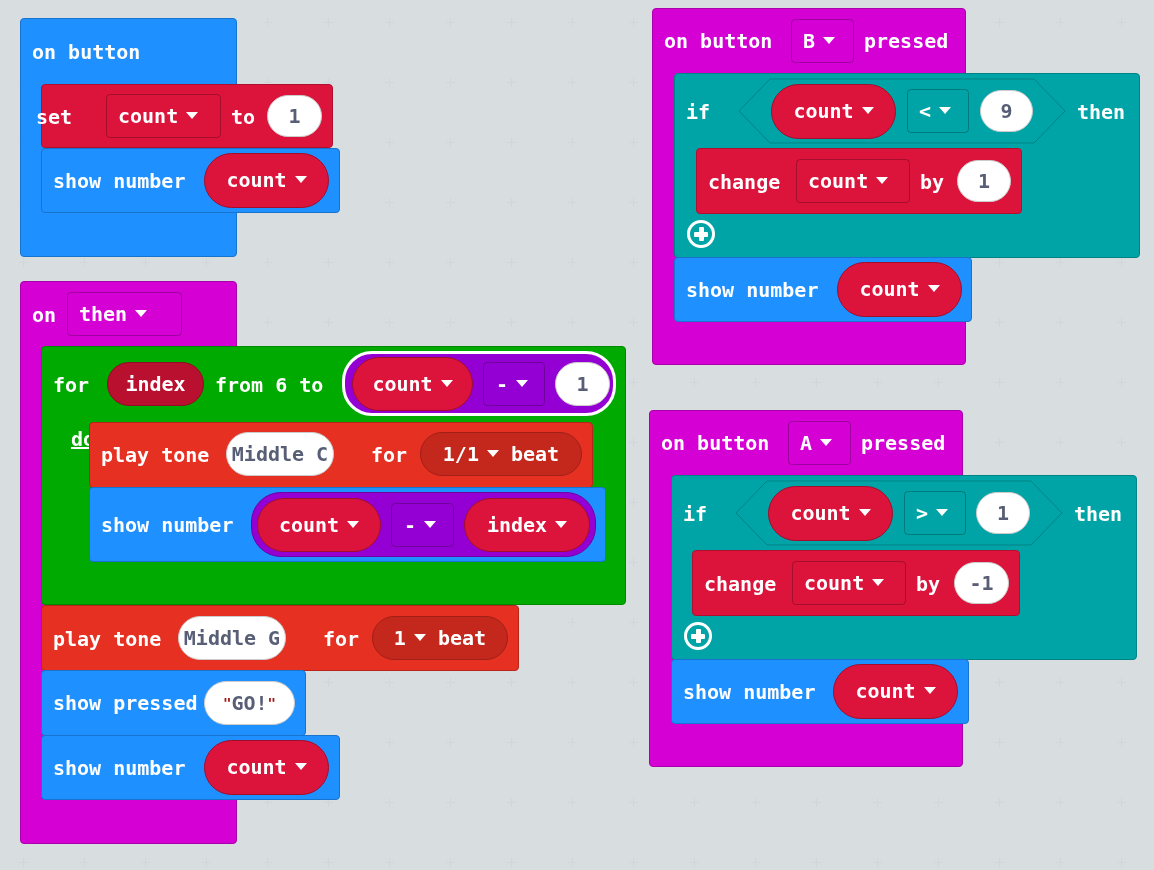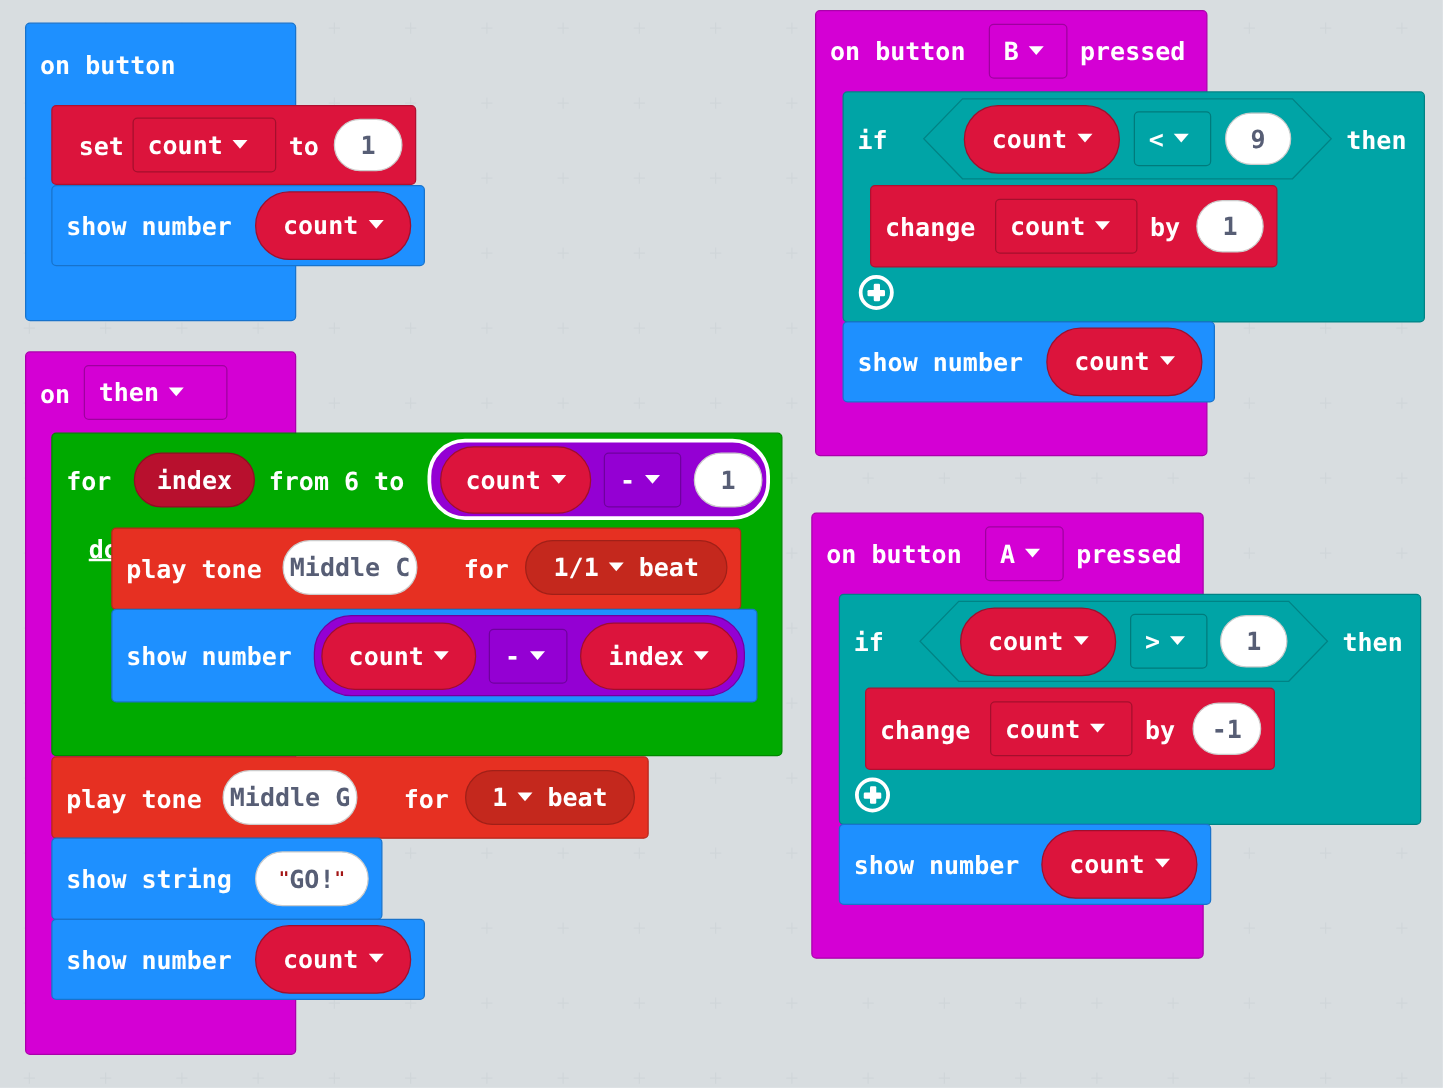--- a/index.html
+++ b/index.html
@@ -319,21 +319,21 @@
     <div class="cross" style="left: 995px; top: 858px;"></div>
     <div class="cross" style="left: 1056px; top: 858px;"></div>
     <div class="cross" style="left: 1117px; top: 858px;"></div>
   </div>
 
 <div>
   <div class="b basic" style="left:20px;top:18px;width:217px;height:239px;"></div>
   <span class="t" style="left:32px;top:40px;">on button</span>
 
   <div class="b vars" style="left:41px;top:84px;width:292px;height:64px;"></div>
-  <span class="t" style="left:63px;top:105px;text-align:right;">set</span>
+  <span class="t" style="left:36px;top:105px;text-align:right;">set</span>
   <div class="dd" style="left:106px;top:94px;width:115px;height:44px;padding:9px 0 0 11px;"><span>count</span><span class="caret"></span></div>
   <span class="t" style="left:231px;top:105px;">to</span>
   <div class="pill white" style="left:267px;top:95px;width:55px;height:42px;line-height:40px;"><span>1</span></div>
 
   <div class="b basic" style="left:41px;top:148px;width:299px;height:65px;"></div>
   <span class="t" style="left:53px;top:169px;">show number</span>
   <div class="pill var" style="left:204px;top:153px;width:125px;height:55px;line-height:53px;"><span>count</span><span class="caret"></span></div>
 </div>
 
 <div>
@@ -364,21 +364,21 @@
   <div class="dd" style="left:391px;top:503px;width:63px;height:44px;padding:9px 0 0 12px;"><span>-</span><span class="caret"></span></div>
   <div class="pill var" style="left:464px;top:498px;width:126px;height:54px;line-height:52px;"><span>index</span><span class="caret"></span></div>
 
   <div class="b music" style="left:41px;top:605px;width:478px;height:66px;"></div>
   <span class="t" style="left:53px;top:627px;">play tone</span>
   <div class="pill white" style="left:178px;top:616px;width:108px;height:44px;line-height:42px;"><span>Middle G</span></div>
   <span class="t" style="left:323px;top:627px;">for</span>
   <div class="pill" style="left:372px;top:616px;width:136px;height:44px;line-height:42px;background:#c4281d;border:1px solid #a02018;"><span>1</span><span class="caret"></span> <span>beat</span></div>
 
   <div class="b basic" style="left:41px;top:670px;width:265px;height:66px;"></div>
-  <span class="t" style="left:53px;top:691px;">show string</span>
+  <span class="t" style="left:53px;top:691px;">show pressed</span>
   <div class="pill white" style="left:204px;top:681px;width:91px;height:44px;line-height:42px;"><span style="color:#a31515;font-size:14px;vertical-align:top;">"</span><span>GO!</span><span style="color:#a31515;font-size:14px;vertical-align:top;">"</span></div>
 
   <div class="b basic" style="left:41px;top:735px;width:299px;height:65px;"></div>
   <span class="t" style="left:53px;top:756px;">show number</span>
   <div class="pill var" style="left:204px;top:740px;width:125px;height:55px;line-height:53px;"><span>count</span><span class="caret"></span></div>
 </div>
 
 <div>
   <div class="b events" style="left:652px;top:8px;width:314px;height:357px;"></div>
   <span class="t" style="left:664px;top:29px;">on button</span>

